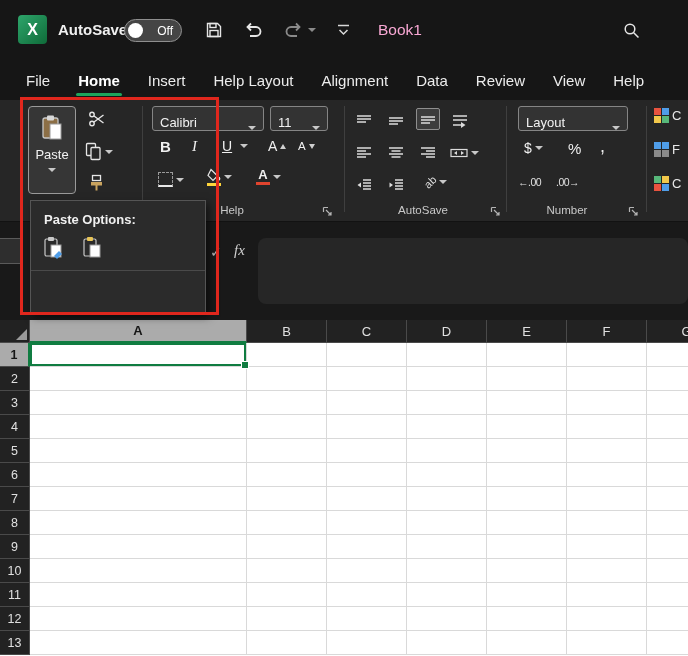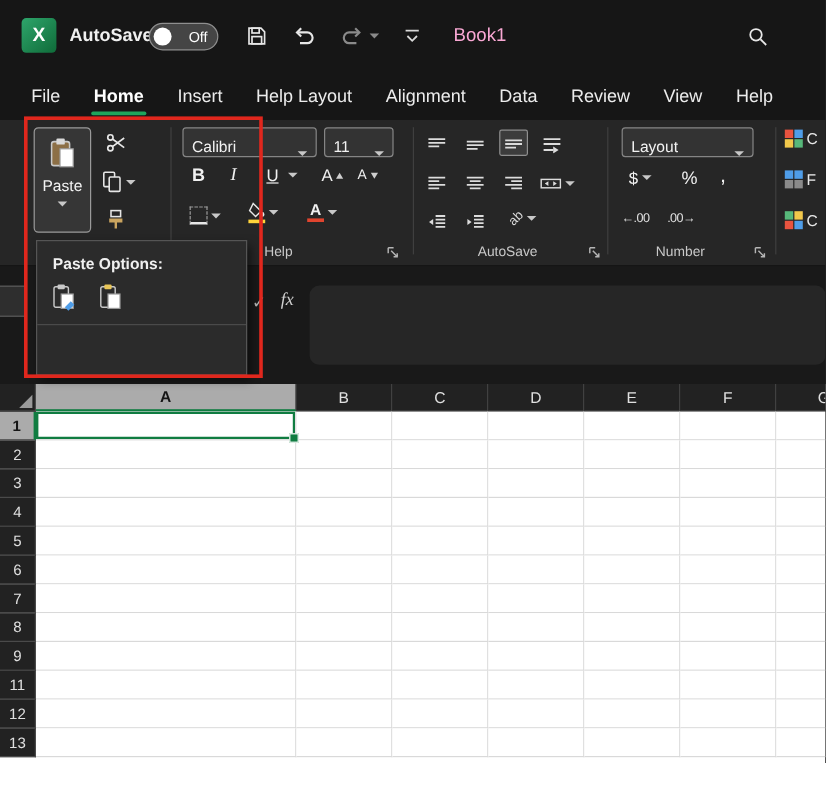--- a/index.html
+++ b/index.html
@@ -492,20 +492,30 @@
         <div class="g-rh">9</div>
         <div class="g-cell" style="width: 217px;"></div>
         <div class="g-cell" style="width: 80px;"></div>
         <div class="g-cell" style="width: 80px;"></div>
         <div class="g-cell" style="width: 80px;"></div>
         <div class="g-cell" style="width: 80px;"></div>
         <div class="g-cell" style="width: 80px;"></div>
         <div class="g-cell" style="width: 80px;"></div>
       </div>
       <div class="g-row">
+        <div class="g-rh">10</div>
+        <div class="g-cell" style="width: 217px;"></div>
+        <div class="g-cell" style="width: 80px;"></div>
+        <div class="g-cell" style="width: 80px;"></div>
+        <div class="g-cell" style="width: 80px;"></div>
+        <div class="g-cell" style="width: 80px;"></div>
+        <div class="g-cell" style="width: 80px;"></div>
+        <div class="g-cell" style="width: 80px;"></div>
+      </div>
+      <div class="g-row">
         <div class="g-rh">11</div>
         <div class="g-cell" style="width: 217px;"></div>
         <div class="g-cell" style="width: 80px;"></div>
         <div class="g-cell" style="width: 80px;"></div>
         <div class="g-cell" style="width: 80px;"></div>
         <div class="g-cell" style="width: 80px;"></div>
         <div class="g-cell" style="width: 80px;"></div>
         <div class="g-cell" style="width: 80px;"></div>
       </div>
       <div class="g-row">

